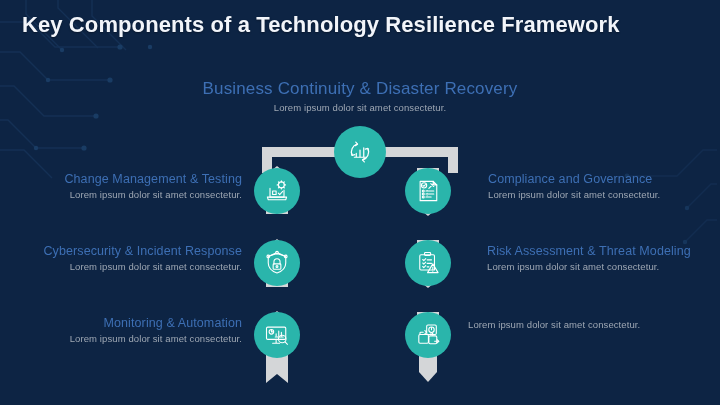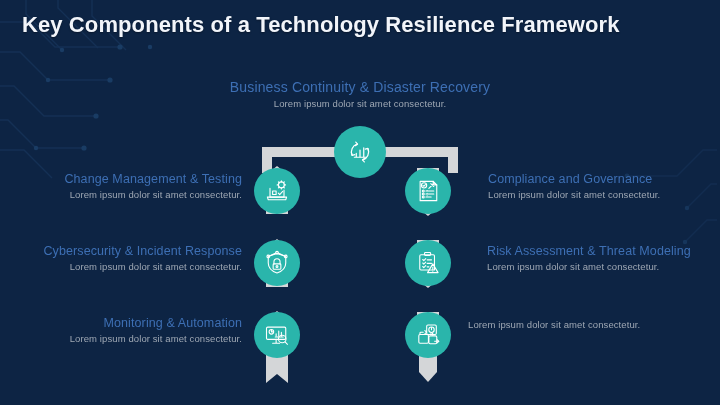--- a/index.html
+++ b/index.html
@@ -22,21 +22,21 @@
   .title {
     position:absolute; left:22px; top:12px;
     font-size:22px; font-weight:bold; color:#f2f5fa;
     letter-spacing:.1px;
     text-shadow:0 1px 2px rgba(0,0,0,.35);
     white-space:nowrap;
   }
 
   
   .top-block { position:absolute; left:0; top:79px; width:720px; text-align:center; }
-  .top-title { font-size:14px; color:#3d6fb4; font-weight:500; letter-spacing:.15px; }
+  .top-title { font-size:17px; color:#3d6fb4; font-weight:500; letter-spacing:.15px; }
   .top-sub   { font-size:9.5px; color:#9fa8b4; margin-top:3px; letter-spacing:.1px; }
 
   
   .conn { position:absolute; left:0; top:0; width:720px; height:405px; pointer-events:none; }
 
   
   .node { position:absolute; width:46px; height:46px; border-radius:50%;
           background:#2ab5ab; display:flex; align-items:center; justify-content:center; }
   .node.center { width:52px; height:52px; }
   .node svg { display:block; }

